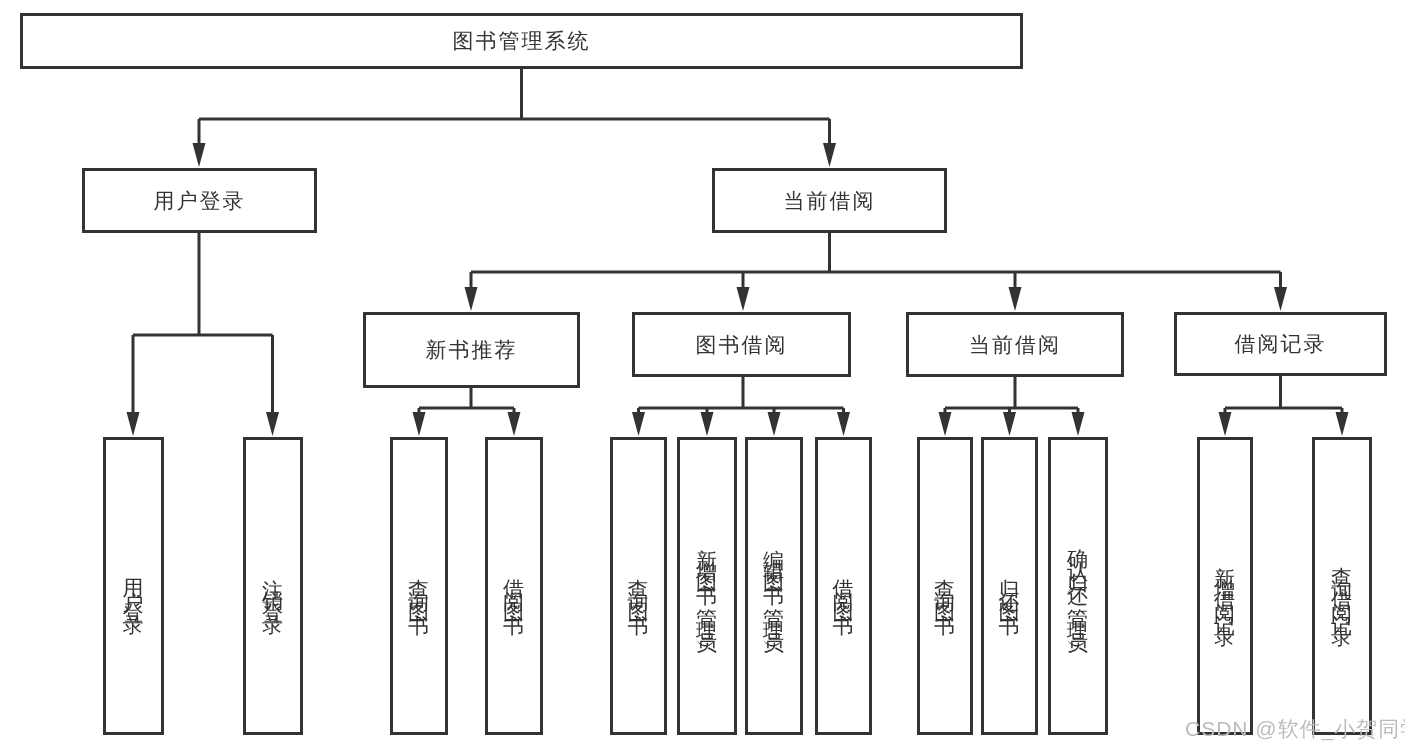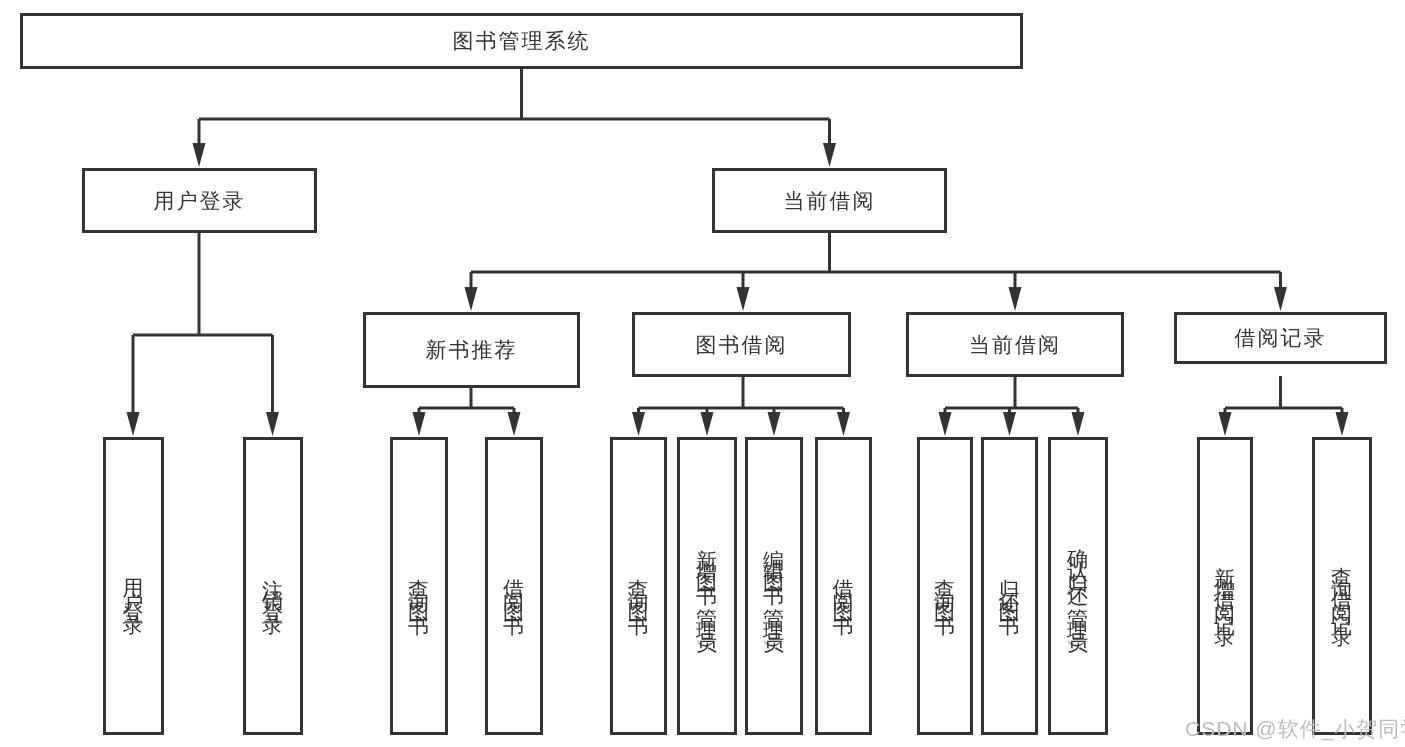--- a/index.html
+++ b/index.html
@@ -66,21 +66,21 @@
 
   <div class="box h" style="left:363px;top:312px;width:217px;height:76px">
     <span>新书推荐</span>
   </div>
   <div class="box h" style="left:632px;top:312px;width:219px;height:65px">
     <span>图书借阅</span>
   </div>
   <div class="box h" style="left:906px;top:312px;width:218px;height:65px">
     <span>当前借阅</span>
   </div>
-  <div class="box h" style="left:1174px;top:312px;width:213px;height:52px">
+  <div class="box h" style="left:1174px;top:312px;width:213px;height:64px">
     <span>借阅记录</span>
   </div>
 
   <div class="box v" style="left:103px;top:437px;width:61px;height:298px">
     <span>用户登录</span>
   </div>
   <div class="box v" style="left:243px;top:437px;width:60px;height:298px">
     <span>注销登录</span>
   </div>
 

